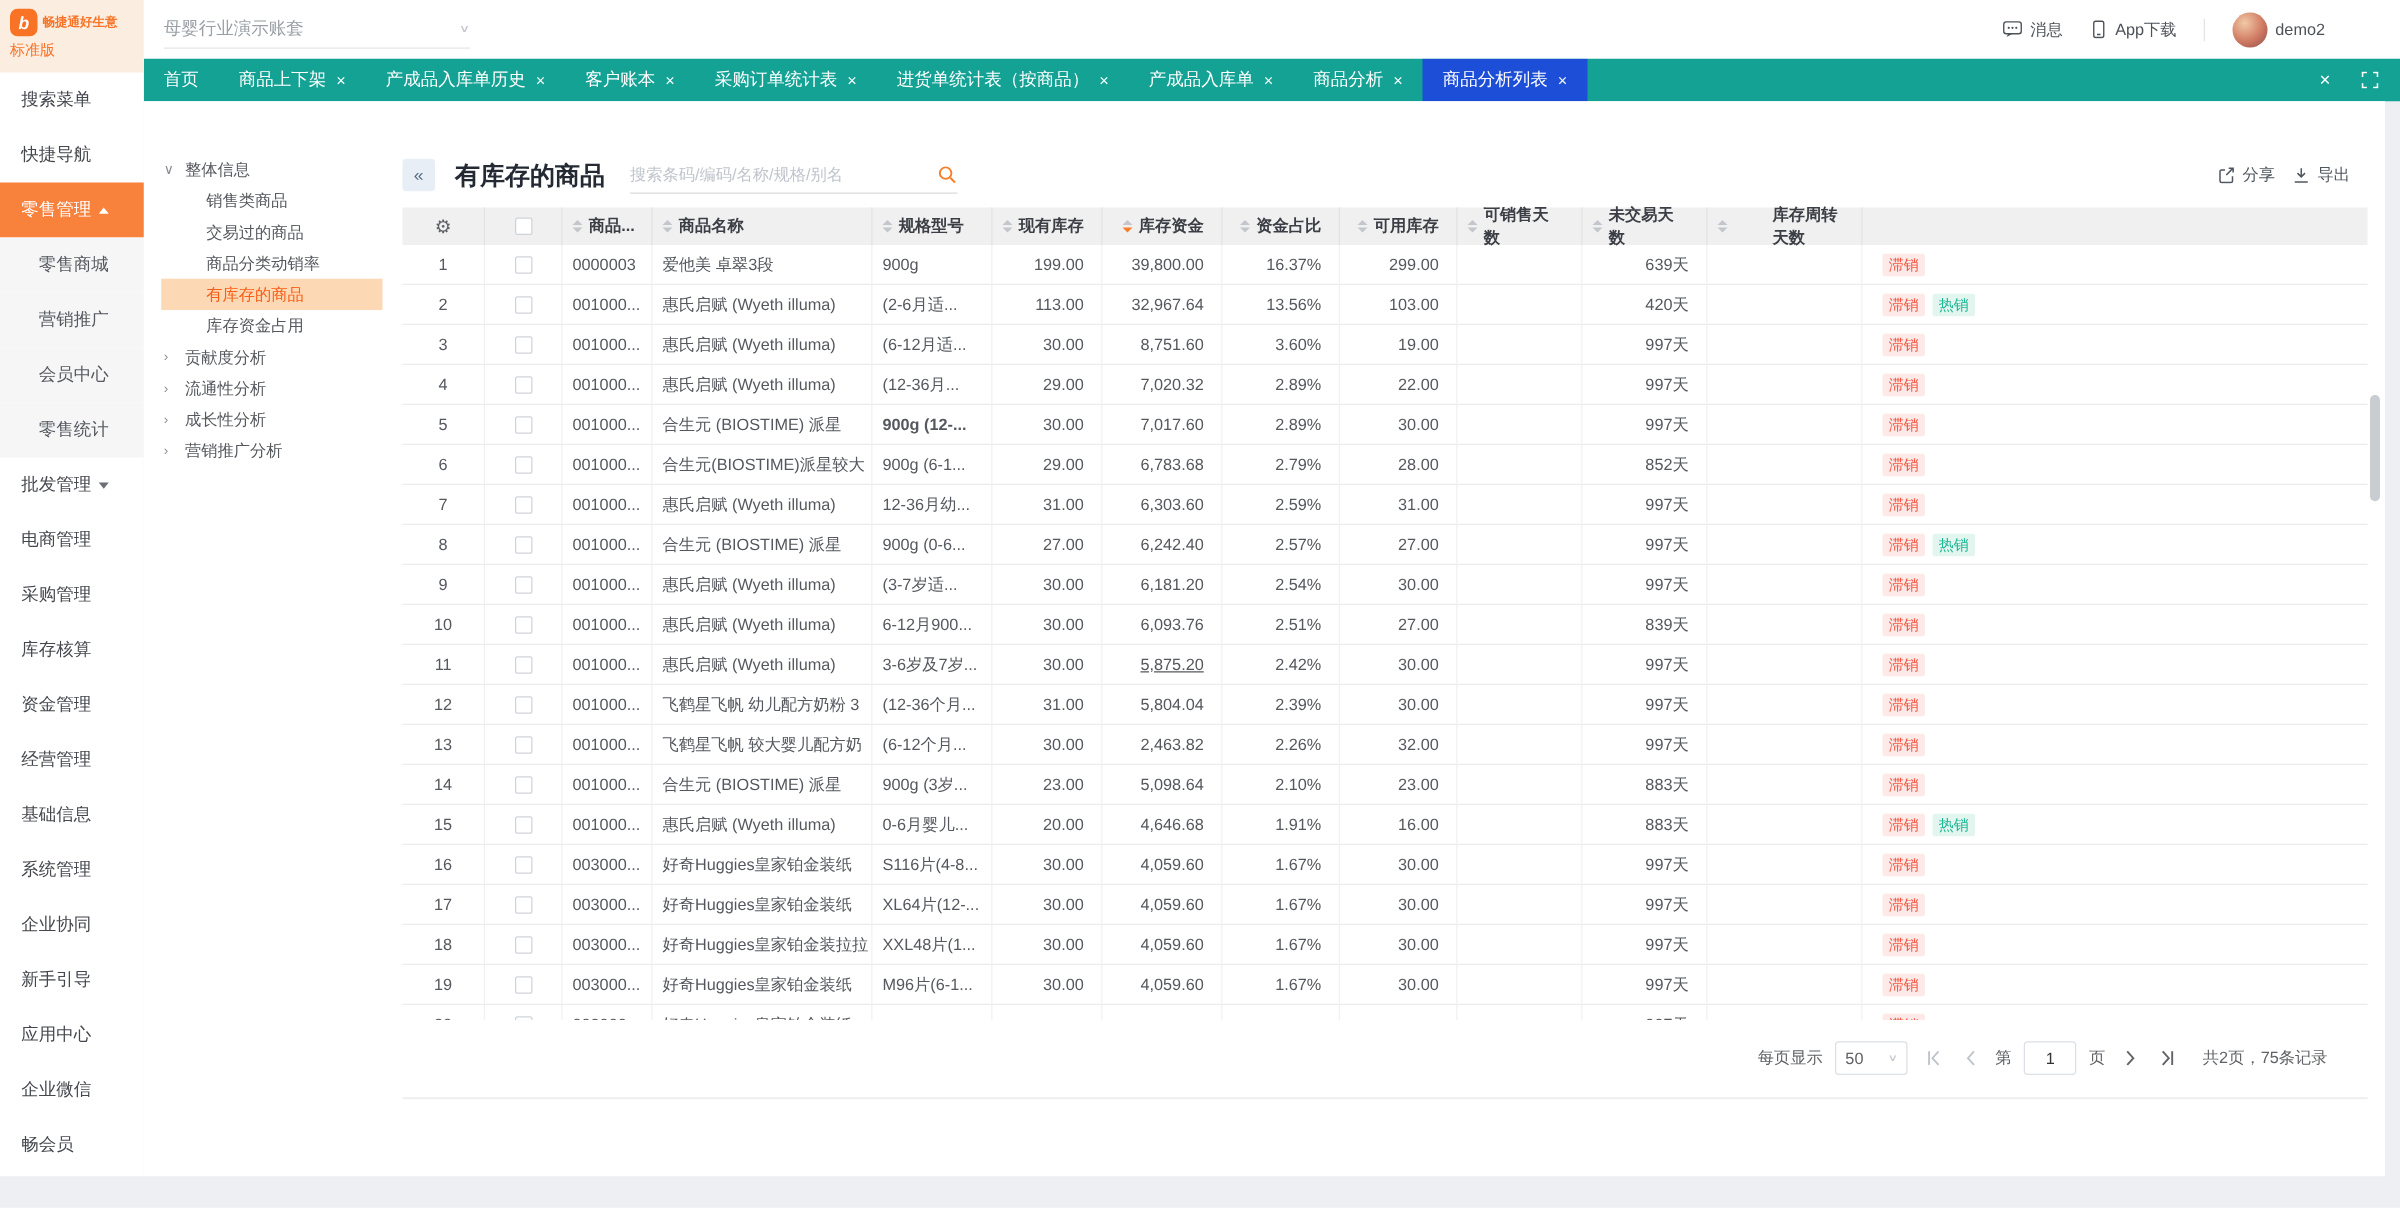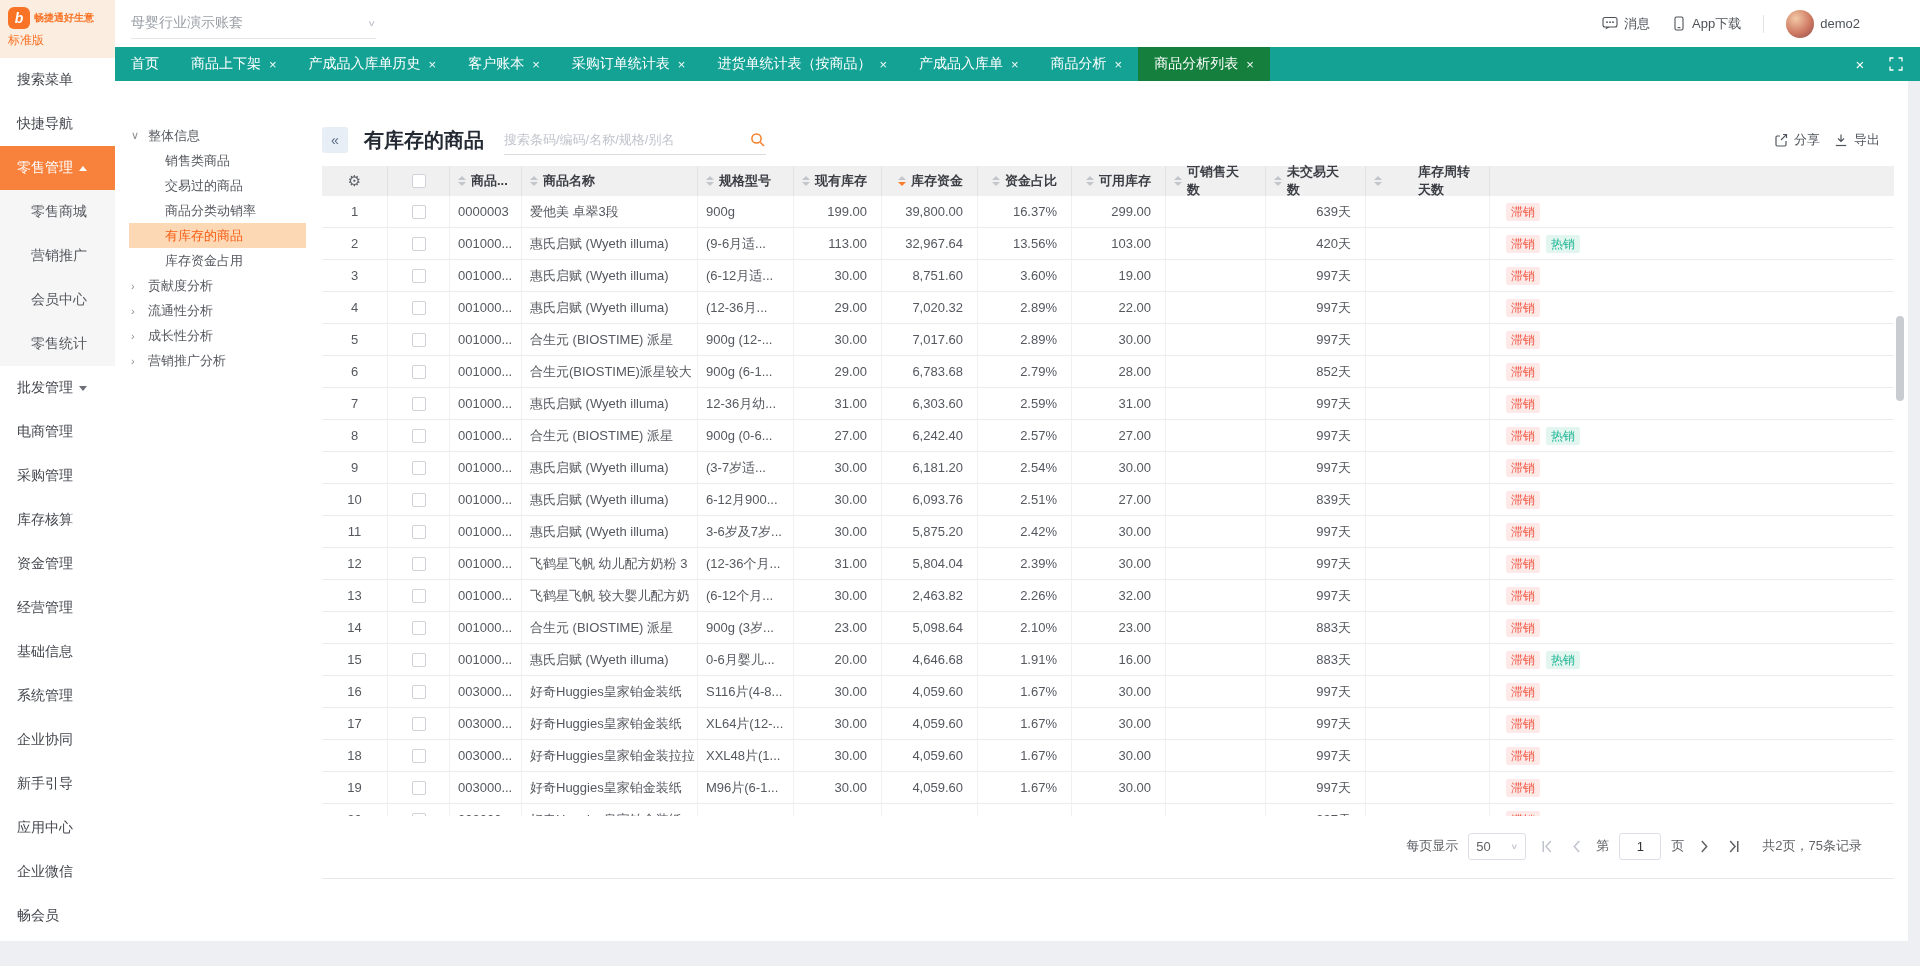--- a/index.html
+++ b/index.html
@@ -27,21 +27,21 @@
   .top-right { margin-left:auto; display:flex; align-items:center; gap:22px; font-size:13px; color:#4e5258; }
   .top-item { display:flex; align-items:center; gap:6px; cursor:pointer; }
   .top-divider { width:1px; height:18px; background:#e3e3e3; }
   .avatar { width:28px; height:28px; border-radius:50%; background:radial-gradient(circle at 35% 30%, #f2c9a4 0%, #cf7a63 55%, #8c4a4a 100%); }
   .username { color:#4e5258; }
 
   
   .tabbar { position:absolute; left:115px; top:47px; width:1805px; height:34px; background:#14a294; display:flex; align-items:stretch; }
   #tabs { display:flex; flex:1; overflow:hidden; }
   .tab { display:flex; align-items:center; padding:0 16px; color:#fff; font-size:14px; cursor:pointer; white-space:nowrap; }
-  .tab.active { background:#15803d; }
+  .tab.active { background:#1d4ed8; }
   .tab-close { margin-left:8px; font-size:13px; opacity:.95; }
   .tab-ctrls { display:flex; align-items:center; gap:4px; padding-right:8px; }
   .tab-ctrl { width:32px; height:34px; display:flex; align-items:center; justify-content:center; color:#fff; font-size:15px; cursor:pointer; }
 
   
   .content { position:absolute; left:115px; top:81px; width:1793px; height:860px; background:#fff; display:flex; }
 
   
   .tree { width:195px; padding:42px 0 0 14px; flex-shrink:0; }
   .tree-item { height:25px; display:flex; align-items:center; font-size:13px; color:#55585e; cursor:pointer; gap:5px; padding-left:2px; }
@@ -450,21 +450,21 @@
               <div class="td c" style="width: 62px;">
                 <div class="cb"></div>
               </div>
               <div class="td" style="width: 72px;">
                 <span>001000...</span>
               </div>
               <div class="td" style="width: 176px;">
                 <span>惠氏启赋 (Wyeth illuma)</span>
               </div>
               <div class="td" style="width: 96px;">
-                <span>(9-6月适...</span>
+                <span>(2-6月适...</span>
               </div>
               <div class="td r" style="width: 88px;">
                 <span>113.00</span>
               </div>
               <div class="td r" style="width: 96px;">
                 <span>32,967.64</span>
               </div>
               <div class="td r" style="width: 94px;">
                 <span>13.56%</span>
               </div>
@@ -561,21 +561,21 @@
               </div>
               <div class="td c" style="width: 62px;">
                 <div class="cb"></div>
               </div>
               <div class="td" style="width: 72px;">
                 <span>001000...</span>
               </div>
               <div class="td" style="width: 176px;">
                 <span>合生元 (BIOSTIME) 派星</span>
               </div>
-              <div class="td" style="width: 96px;">
+              <div class="td" style="width: 96px; font-weight: bold;">
                 <span>900g (12-...</span>
               </div>
               <div class="td r" style="width: 88px;">
                 <span>30.00</span>
               </div>
               <div class="td r" style="width: 96px;">
                 <span>7,017.60</span>
               </div>
               <div class="td r" style="width: 94px;">
                 <span>2.89%</span>
@@ -790,21 +790,21 @@
               </div>
               <div class="td" style="width: 176px;">
                 <span>惠氏启赋 (Wyeth illuma)</span>
               </div>
               <div class="td" style="width: 96px;">
                 <span>3-6岁及7岁...</span>
               </div>
               <div class="td r" style="width: 88px;">
                 <span>30.00</span>
               </div>
-              <div class="td r" style="width: 96px;">
+              <div class="td r" style="width: 96px; text-decoration: underline;">
                 <span>5,875.20</span>
               </div>
               <div class="td r" style="width: 94px;">
                 <span>2.42%</span>
               </div>
               <div class="td r" style="width: 94px;">
                 <span>30.00</span>
               </div>
               <div class="td r" style="width: 100px;"></div>
               <div class="td r" style="width: 100px;">

